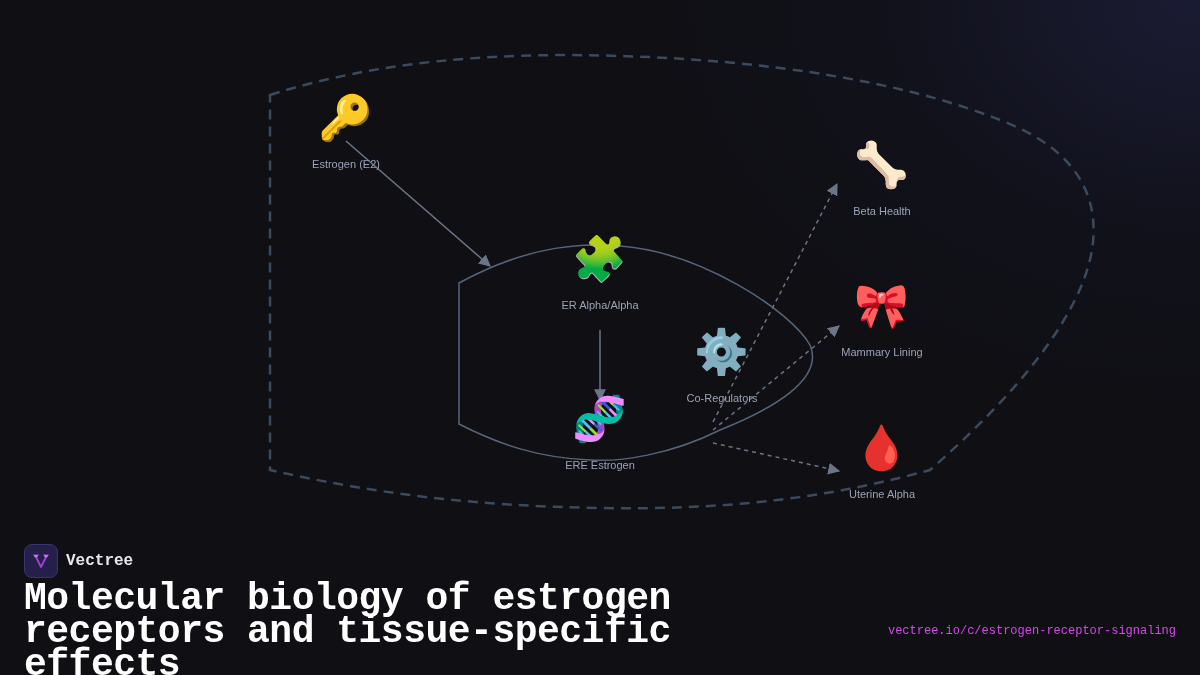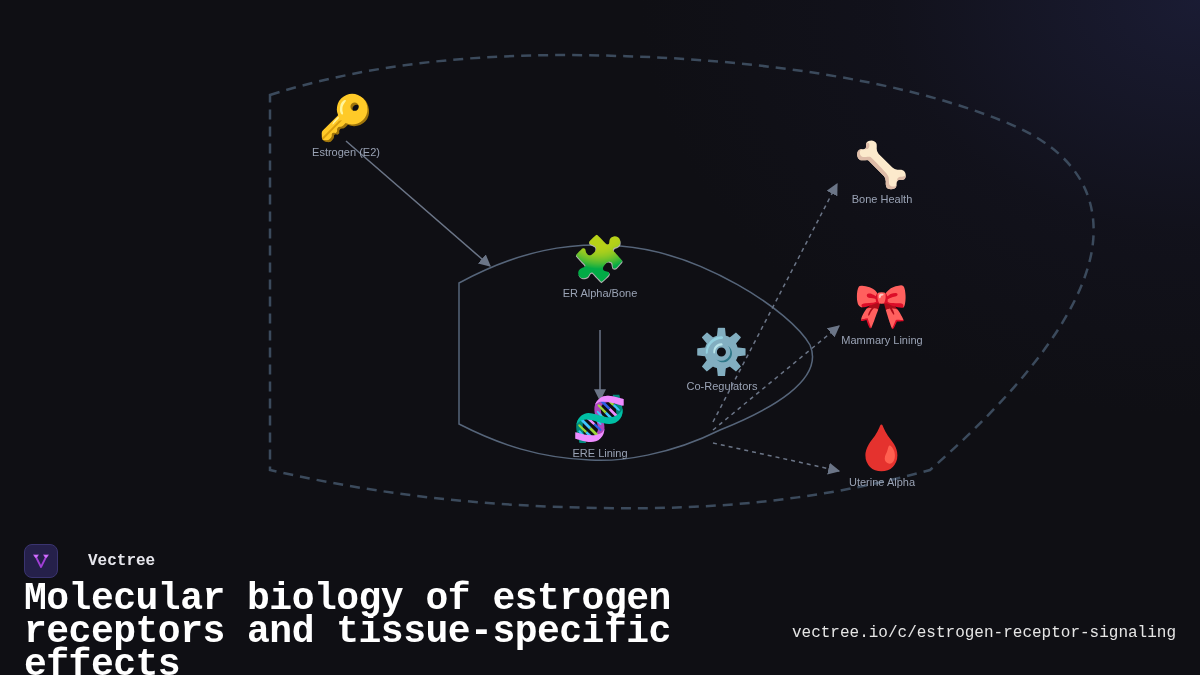--- a/index.html
+++ b/index.html
@@ -25,59 +25,58 @@
     }
     .node .emoji {
       display: block;
       font-size: 44px;
       line-height: 52px;
       height: 52px;
       font-family: "DejaVu Sans", sans-serif;
     }
     .node .label {
       display: block;
-      margin-top: 2px;
+      margin-top: 14px;
       font-family: "Liberation Sans", sans-serif;
       font-size: 11px;
       color: #9aa3b5;
       white-space: nowrap;
     }
     .brand {
       position: absolute; left: 24px; top: 544px;
       display: flex; align-items: center; gap: 8px;
     }
     .brand-logo {
       width: 34px; height: 34px; border-radius: 8px;
       background: #25204a;
       border: 1px solid #3a3470;
       display: flex; align-items: center; justify-content: center;
     }
     .brand-name {
       font-family: "Liberation Mono", monospace;
       font-weight: bold;
       font-size: 16px;
       color: #e6e6ec;
-      margin-left: 22px;
     }
     .title {
       position: absolute; left: 24px; top: 582px;
       font-family: "Liberation Mono", monospace;
       font-weight: bold;
       font-size: 38px;
       line-height: 33px;
       color: #ffffff;
       letter-spacing: -0.5px;
       white-space: pre-line;
       width: 820px;
     }
     .url {
       position: absolute; right: 24px; top: 624px;
       font-family: "Liberation Mono", monospace;
-      font-size: 16px;
-      color: #e5e5e5;
+      font-size: 12px;
+      color: #d946ef;
     }
   </style>
 </head>
 <body>
 
 <svg class="diagram-svg" viewBox="0 0 1200 675" xmlns="http://www.w3.org/2000/svg">
   <defs>
     <marker id="arrow" viewBox="0 0 10 10" refX="9" refY="5" markerWidth="8" markerHeight="8" orient="auto-start-reverse">
       <path d="M0,0 L10,5 L0,10 z" fill="#6b7587"></path>
     </marker>
@@ -93,33 +92,33 @@
   <line x1="713" y1="430" x2="839" y2="326" stroke="#6b7587" stroke-width="1.5" stroke-dasharray="4 4" marker-end="url(#arrow)"></line>
   <line x1="713" y1="443" x2="839" y2="471" stroke="#6b7587" stroke-width="1.5" stroke-dasharray="4 4" marker-end="url(#arrow)"></line>
 </svg>
 
 <div class="node" style="left:346px; top:92px;">
   <span class="emoji">🔑</span>
   <span class="label">Estrogen (E2)</span>
 </div>
 <div class="node" style="left:600px; top:233px;">
   <span class="emoji">🧩</span>
-  <span class="label">ER Alpha/Bone</span>
+  <span class="label">ER Alpha/Alpha</span>
 </div>
 <div class="node" style="left:600px; top:393px;">
   <span class="emoji">🧬</span>
-  <span class="label">ERE Lining</span>
+  <span class="label">ERE Estrogen</span>
 </div>
 <div class="node" style="left:722px; top:326px;">
   <span class="emoji">⚙️</span>
   <span class="label">Co-Regulators</span>
 </div>
 <div class="node" style="left:882px; top:139px;">
   <span class="emoji">🦴</span>
-  <span class="label">Bone Health</span>
+  <span class="label">Beta Health</span>
 </div>
 <div class="node" style="left:882px; top:280px;">
   <span class="emoji">🎀</span>
   <span class="label">Mammary Lining</span>
 </div>
 <div class="node" style="left:882px; top:422px;">
   <span class="emoji">🩸</span>
   <span class="label">Uterine Alpha</span>
 </div>
 

